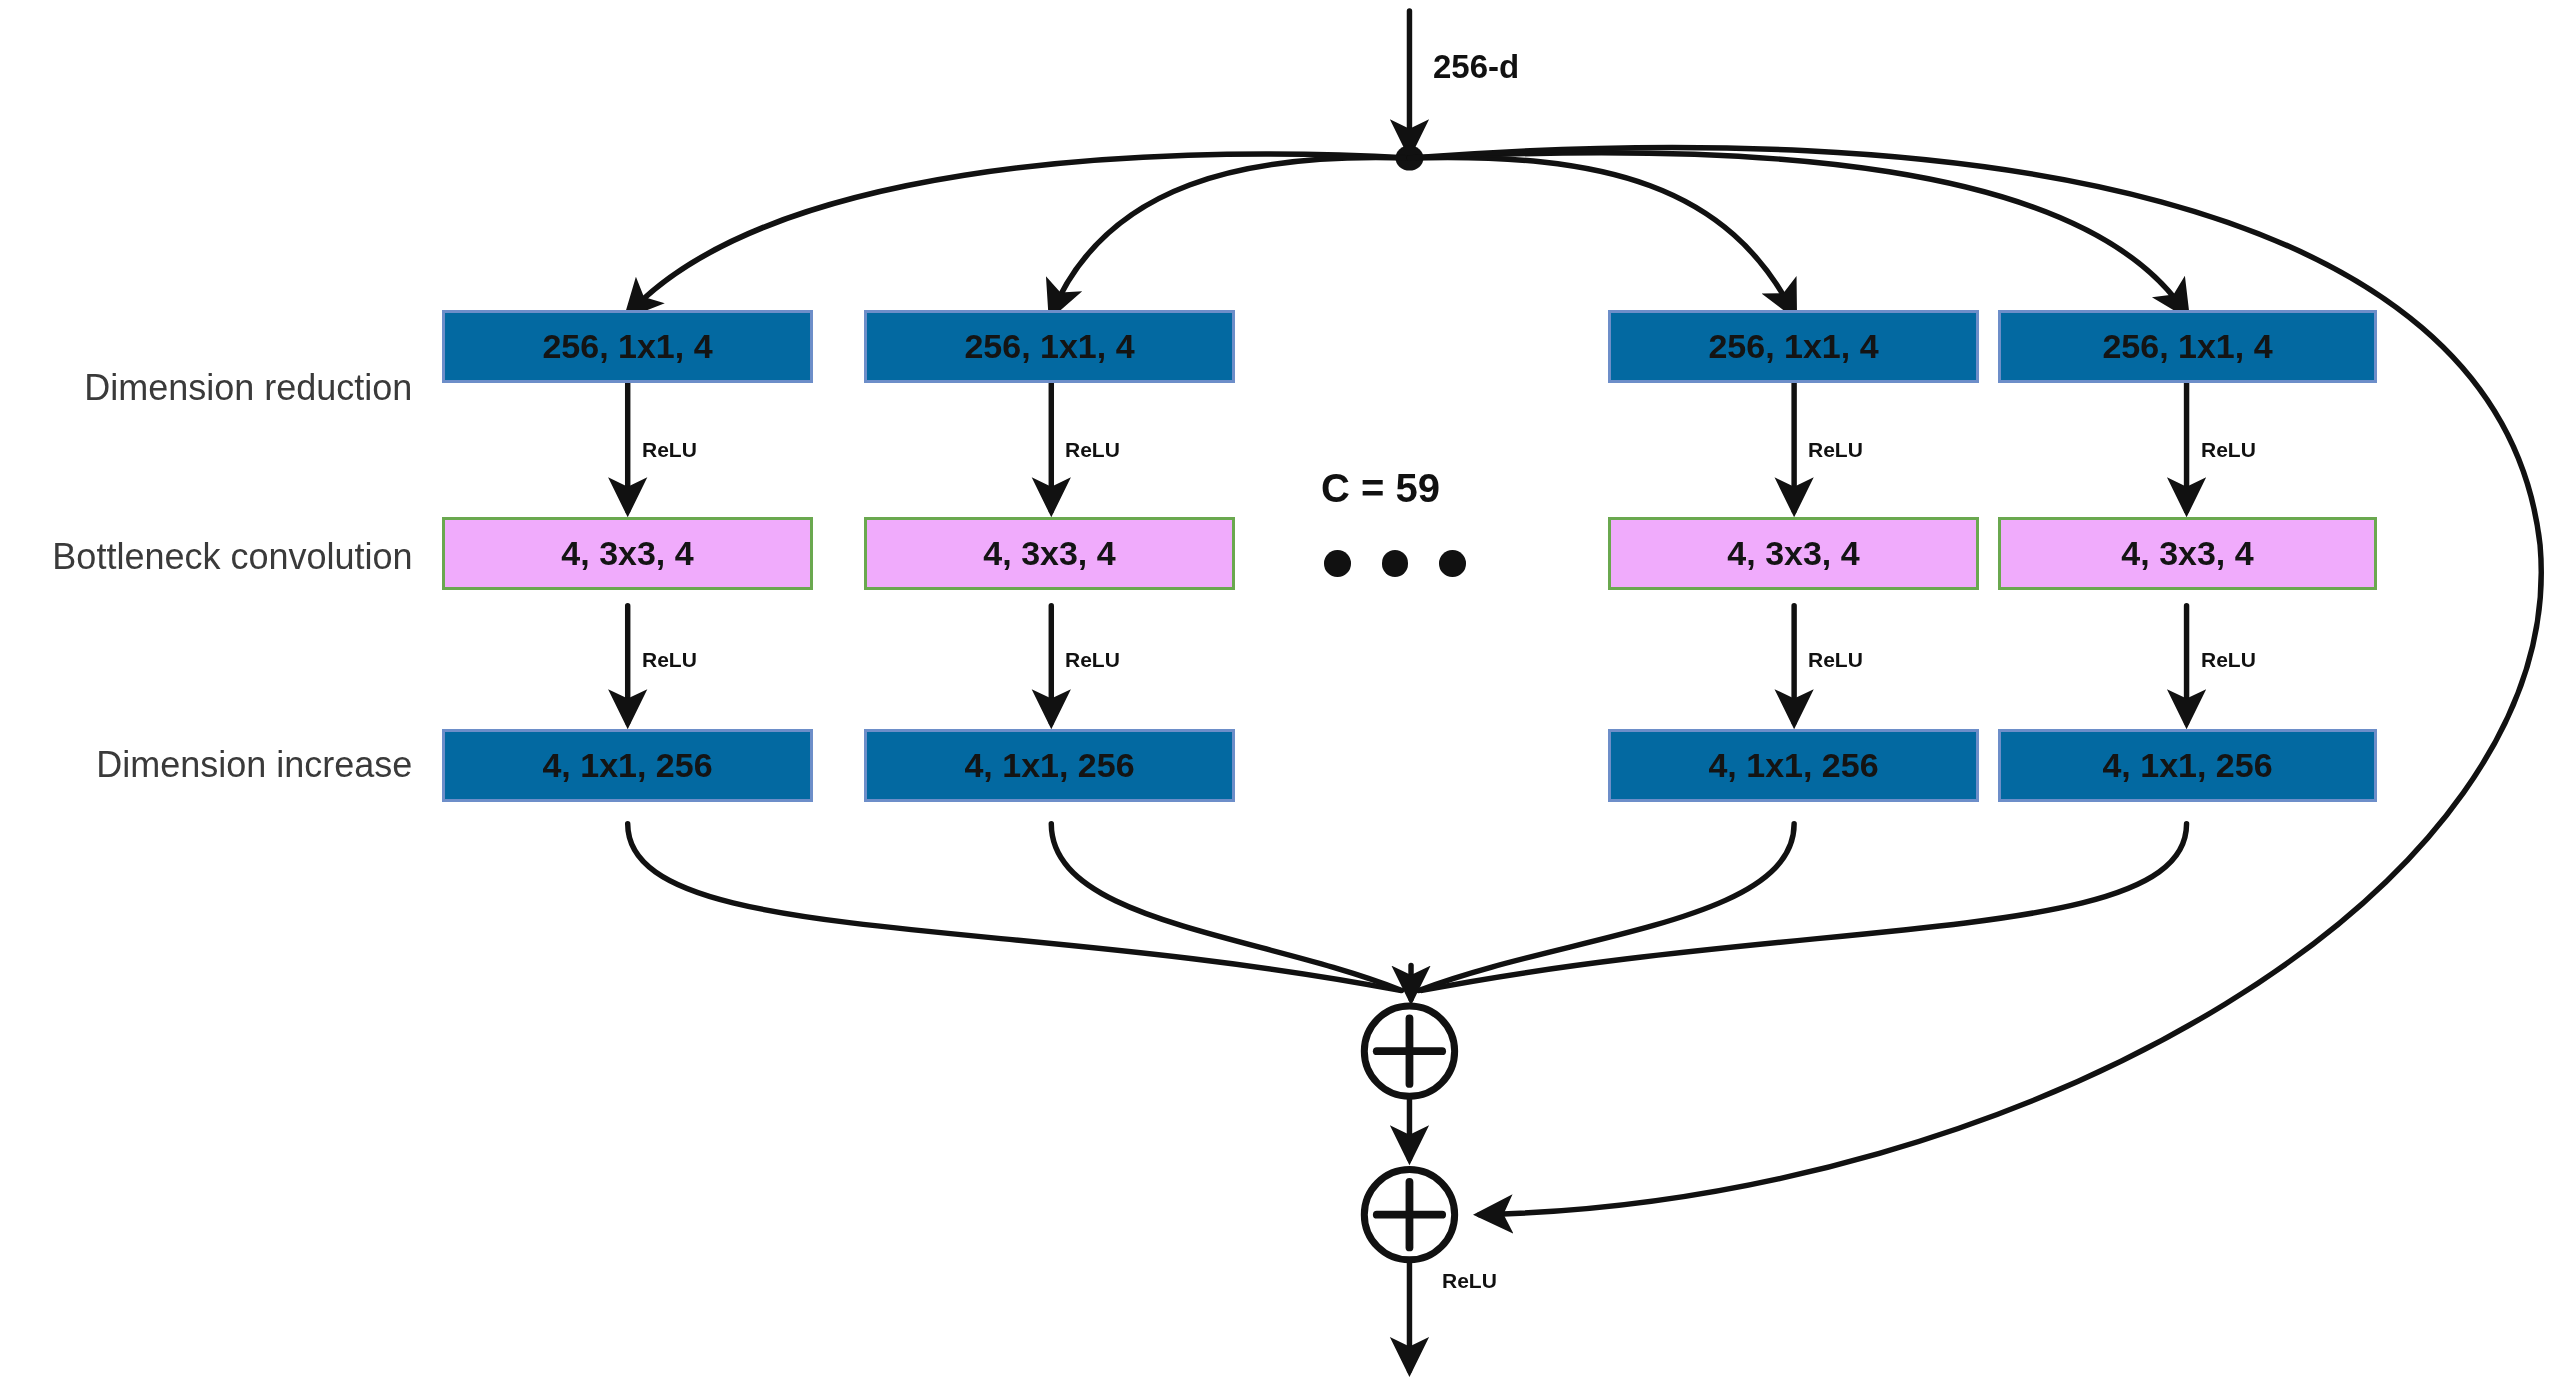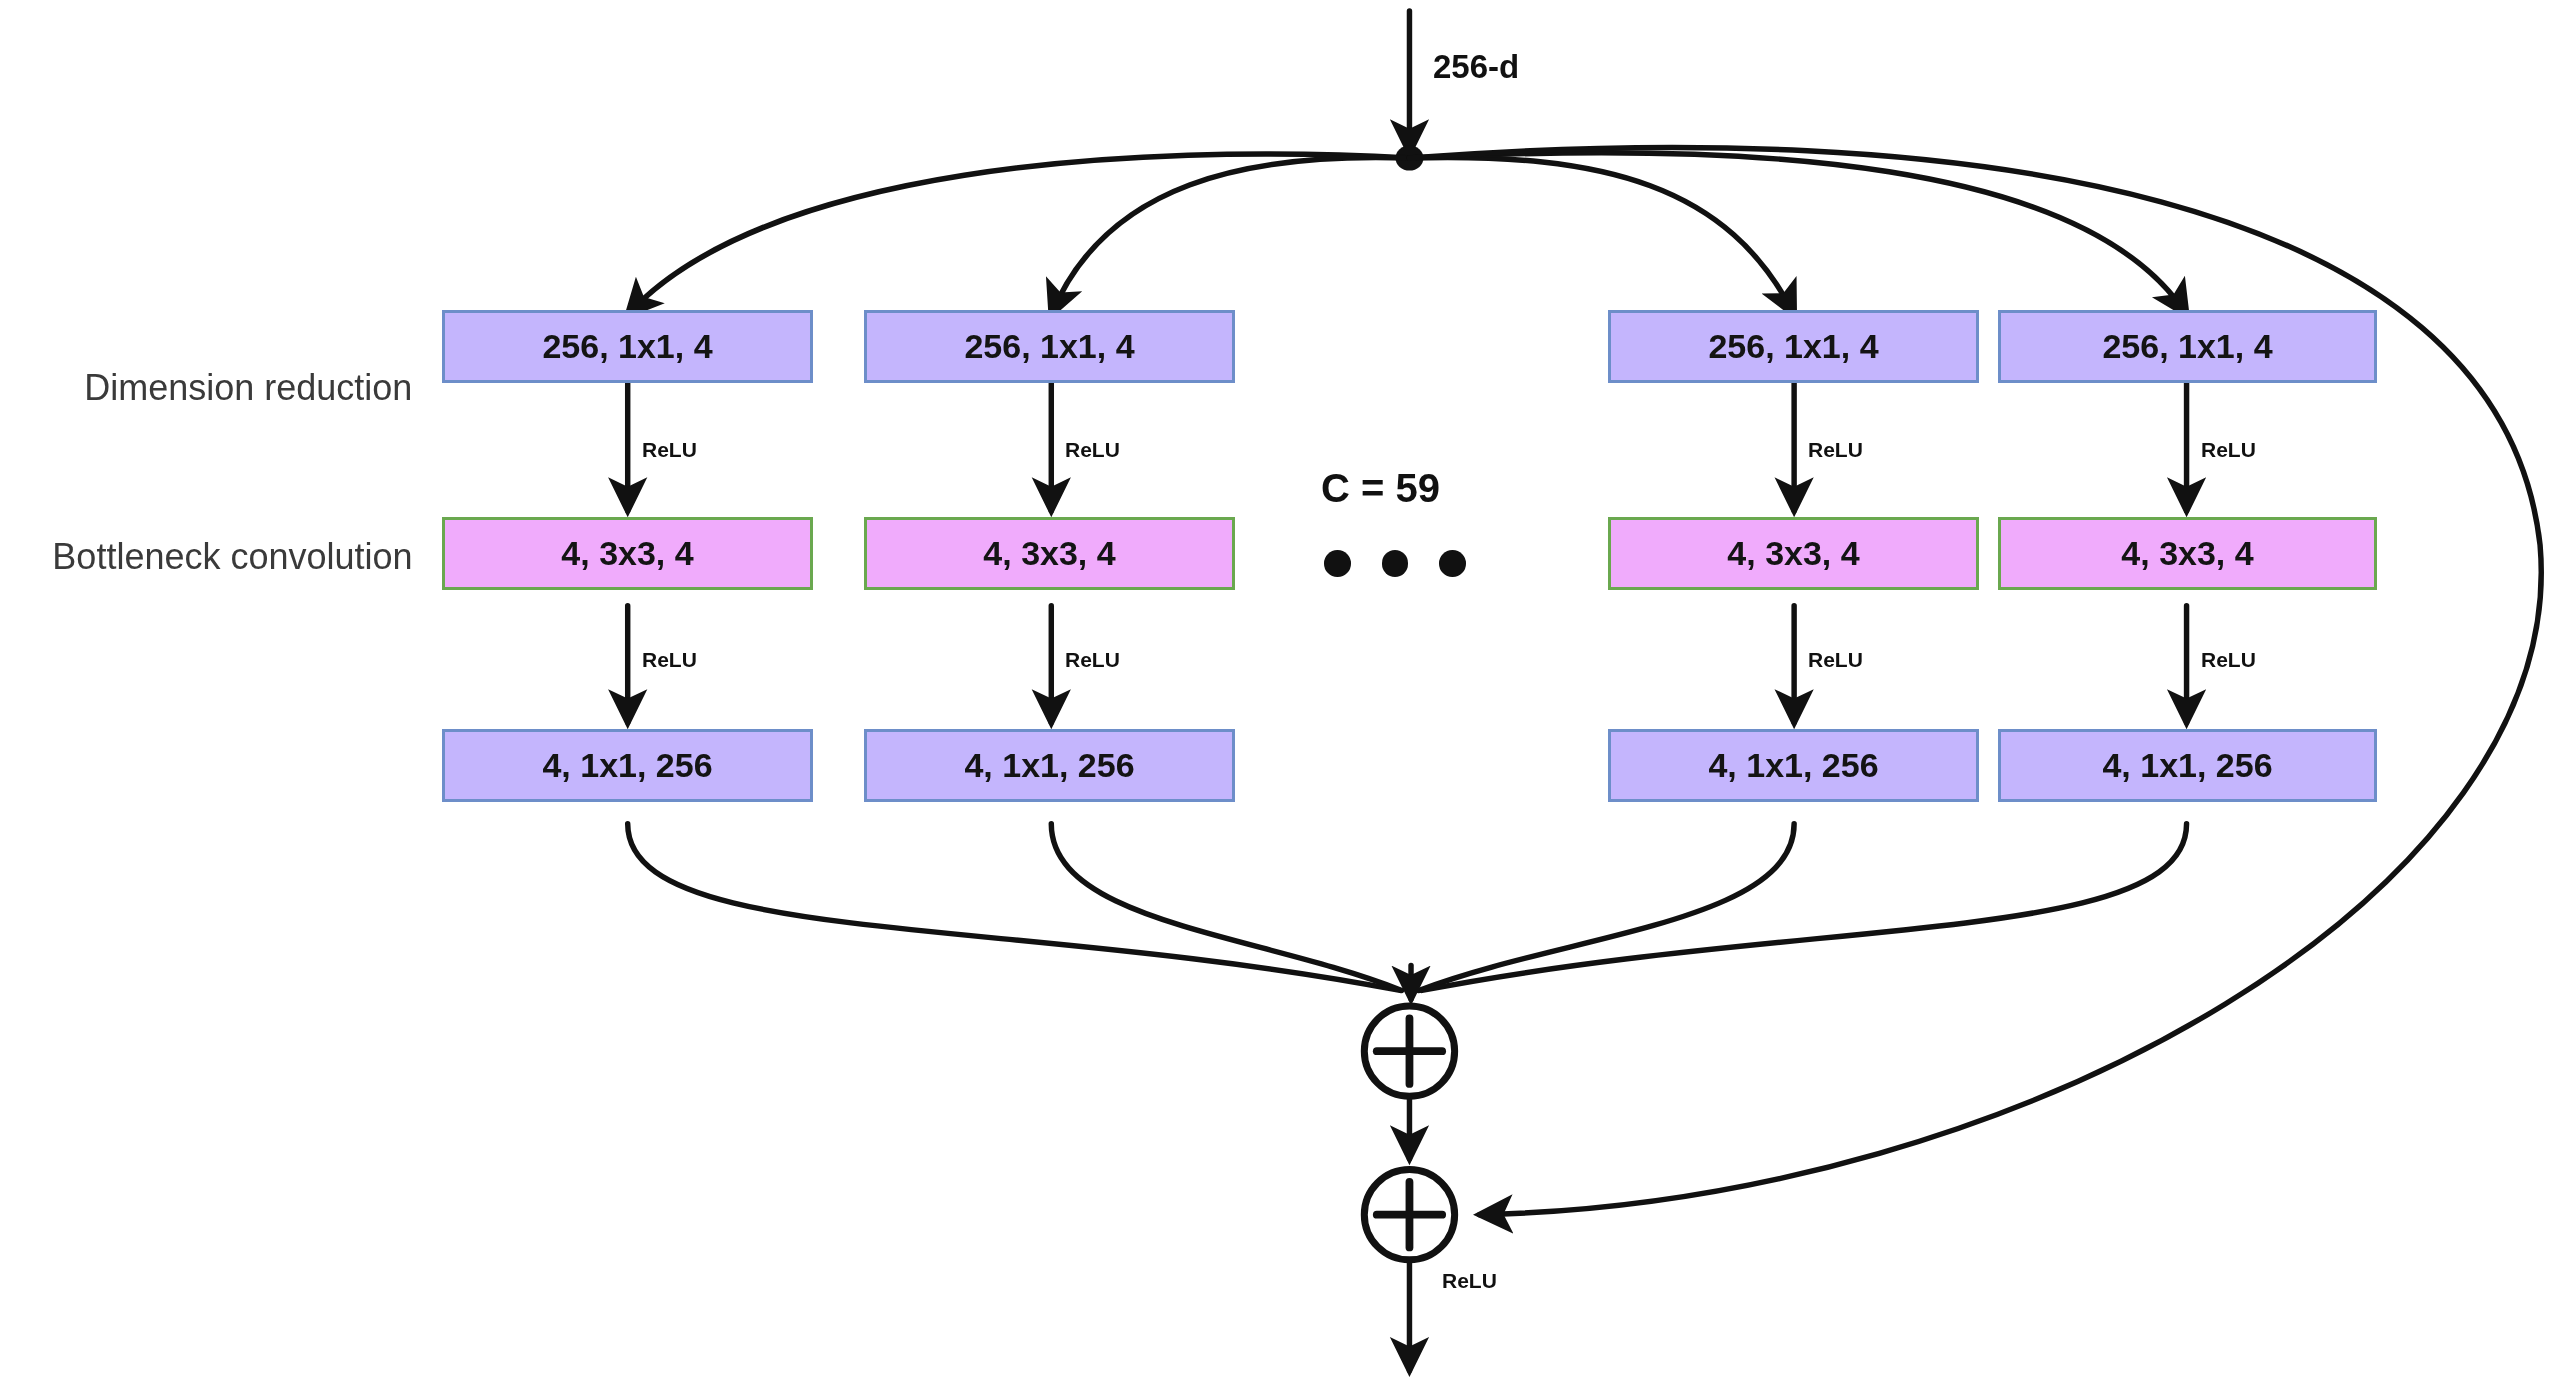--- a/index.html
+++ b/index.html
@@ -6,21 +6,21 @@
   body{width:2576px;height:1386px;position:relative;overflow:hidden;
        font-family:"Liberation Sans",sans-serif;}
   #canvas{position:absolute;inset:0;width:2576px;height:1386px;text-decoration:underline;}
   svg.wires{position:absolute;left:0;top:0;width:2576px;height:1386px;}
 
   .rowlabel{position:absolute;text-align:right;color:#3a3a3a;
             font-size:36px;font-weight:400;white-space:nowrap;}
 
   .opbox{position:absolute;display:flex;align-items:center;justify-content:center;
          font-size:34px;font-weight:700;color:#141414;box-sizing:border-box;}
-  .opbox.blue{background:#c4b5fd;border:3.9px solid #6d8ec9;}
+  .opbox.blue{background:#0369a1;border:3.9px solid #6d8ec9;}
   .opbox.green{background:#f0abfc;border:3.9px solid #6aa84f;}
 
   .relu{position:absolute;font-size:21px;font-weight:700;color:#111;white-space:nowrap;}
   .dimlabel{position:absolute;font-size:33px;font-weight:700;color:#111;white-space:nowrap;}
   .cardinality{position:absolute;font-size:40px;font-weight:700;color:#111;white-space:nowrap;}
   .dots{position:absolute;display:flex;gap:31px;align-items:center;}
   .dots i{display:block;width:26.5px;height:26.5px;border-radius:50%;background:#111;}
 </style>
 </head>
 <body>
@@ -77,20 +77,21 @@
                C3300,1140 2600,1545 1900,1560" marker-end="url(#arw)"></path>
 
       <path d="M1810,1618 L1810,1760" marker-end="url(#arw)"></path>
     </g>
   </svg>
 
   <div class="dimlabel" style="left:1433px; top:48px;">256-d</div>
 
   <div class="rowlabel" style="left:23.4px; top:331px; width:389px;margin-top:36px;">Dimension reduction</div>
   <div class="rowlabel" style="left:15.6px; top:536px; width:397px;">Bottleneck convolution</div>
+  <div class="rowlabel" style="left:23.4px; top:744px; width:389px;">Dimension increase</div>
 
   <div class="opbox blue" style="left:442px; top:310px; width:371px; height:73px;">256, 1x1, 4</div>
   <div class="opbox green" style="left:442px; top:517px; width:371px; height:73px;">4, 3x3, 4</div>
   <div class="opbox blue" style="left:442px; top:729px; width:371px; height:73px;">4, 1x1, 256</div>
   <div class="relu" style="left:642px; top:438px;">ReLU</div>
   <div class="relu" style="left:642px; top:648px;">ReLU</div>
 
   <div class="opbox blue" style="left:864px; top:310px; width:371px; height:73px;">256, 1x1, 4</div>
   <div class="opbox green" style="left:864px; top:517px; width:371px; height:73px;">4, 3x3, 4</div>
   <div class="opbox blue" style="left:864px; top:729px; width:371px; height:73px;">4, 1x1, 256</div>

